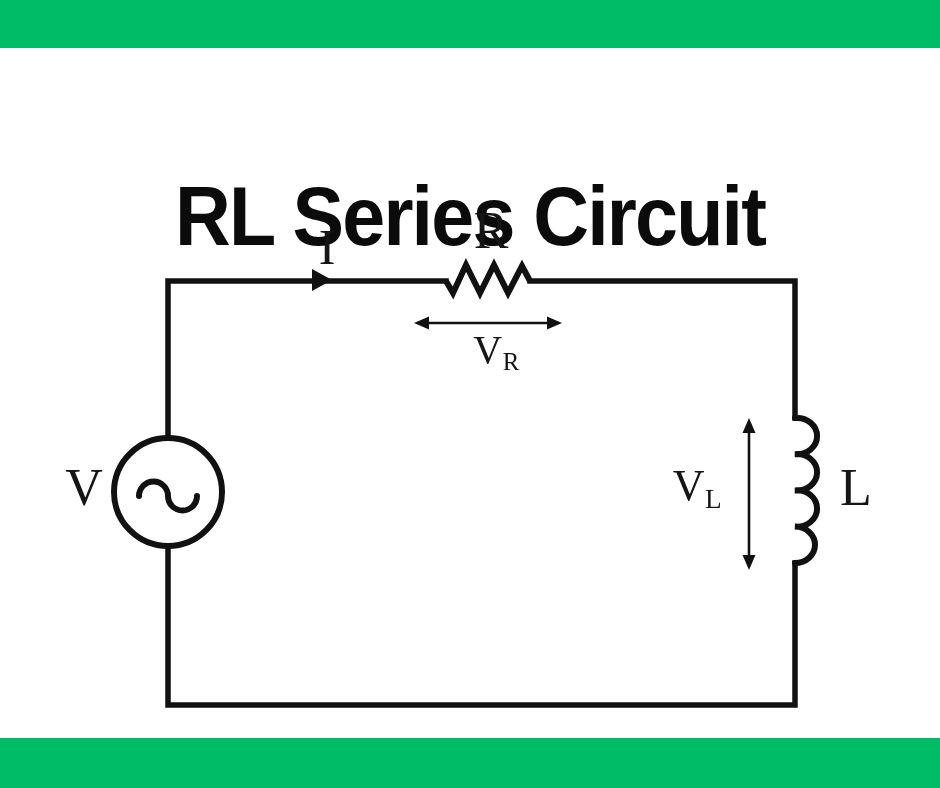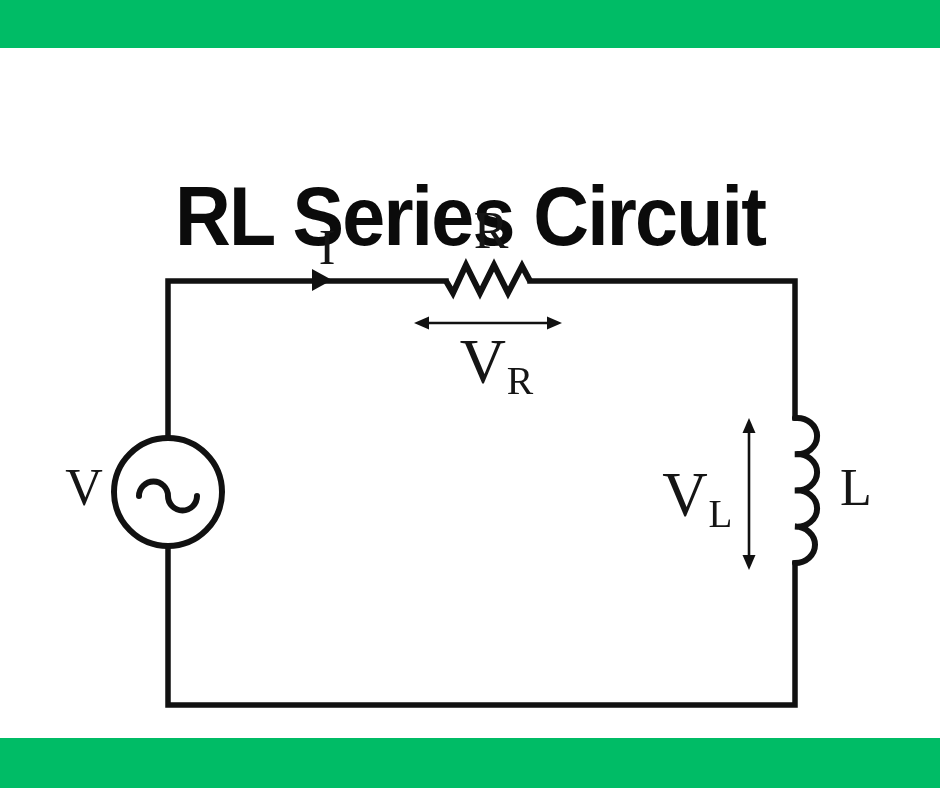--- a/index.html
+++ b/index.html
@@ -42,22 +42,22 @@
     font-family: "Liberation Serif", serif;
     color: #151515;
     line-height: 1;
     white-space: nowrap;
     transform: translateX(-50%);
   }
   .lbl-i  { left: 327px; top: 222px; font-size: 50px; }
   .lbl-r  { left: 491px; top: 205px; font-size: 52px; }
   .lbl-v  { left: 84px;  top: 462px; font-size: 52px; }
   .lbl-l  { left: 856px; top: 462px; font-size: 52px; }
-  .lbl-vr { left: 496px; top: 330px; font-size: 64px; }
-  .lbl-vl { left: 697px; top: 464px; font-size: 63px; }
+  .lbl-vr { left: 496px; top: 330px; font-size: 40px; }
+  .lbl-vl { left: 697px; top: 464px; font-size: 44px; }
   .lbl sub {
     font-size: 0.62em;
     line-height: 1;
     vertical-align: baseline;
     position: relative;
     top: 0.28em;
     left: 0.02em;
   }
 </style>
 </head>

